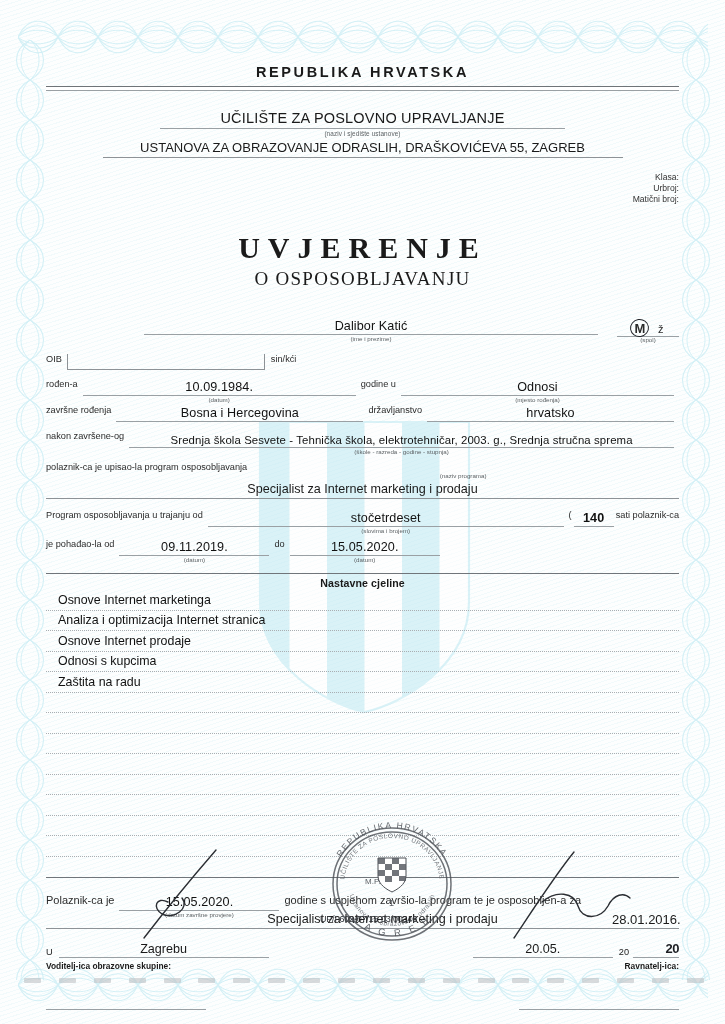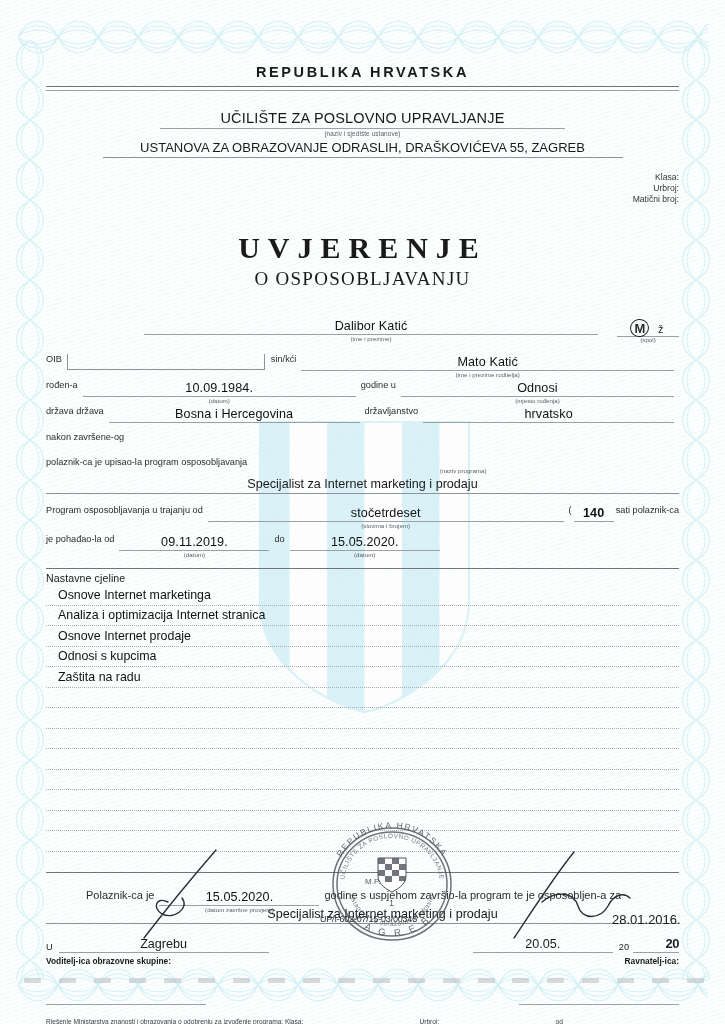--- a/index.html
+++ b/index.html
@@ -243,39 +243,40 @@
   }
 
   
   #subjects {
     margin-top: 17px;
     border-top: 1.3px solid #70757a;
     border-bottom: 1.3px solid #70757a;
     padding: 0;
   }
   #subj-head {
+    text-align: center;
     font-size: 10.6px;
-    font-weight: normal;
+    font-weight: bold;
     padding: 3px 0 1px;
     letter-spacing: .1px;
   }
   .subj-row {
     height: 20.5px;
     border-bottom: 1px dotted #a9aeb2;
     font-size: 12.4px;
     color: #111;
     padding-left: 12px;
     display: flex;
     align-items: center;
     box-sizing: border-box;
   }
   .subj-row:last-child { border-bottom: none; }
 
   
-  #finish-row { margin-top: 16px; margin-left: 40px; }
+  #finish-row { margin-top: 16px; }
   #finish-row .field { flex: none; width: 160px; }
   #finish-tail { white-space: nowrap; padding-bottom: 1px; }
   #qualification {
     margin-top: 1px;
     text-align: center;
     font-size: 12.6px;
     padding-left: 40px;
   }
   #qual-rule { margin-top: 2px; height: 1px; background: #8d9296; }
 
@@ -471,52 +472,52 @@
           <span id="sex-zh">ž</span>
         </span>
         <span id="sex-cap">(spol)</span>
       </span>
     </div>
 
     <div class="frow" id="oib-row">
       <span class="lbl">OIB</span>
       <span id="oib-box"></span>
       <span class="lbl">sin/kći</span>
-      <span class="field">
-        <span class="val">Mato Katić</span>
-        <span class="cap">(ime i prezime roditelja)</span>
-      </span>
     </div>
 
     <div class="frow">
       <span class="lbl">rođen-a</span>
       <span class="field">
         <span class="val">10.09.1984.</span>
         <span class="cap">(datum)</span>
       </span>
       <span class="lbl">godine u</span>
       <span class="field">
         <span class="val">Odnosi</span>
         <span class="cap">(mjesto rođenja)</span>
       </span>
     </div>
 
     <div class="frow">
-      <span class="lbl">država država</span>
+      <span class="lbl">završne rođenja</span>
       <span class="field">
         <span class="val">Bosna i Hercegovina</span>
       </span>
       <span class="lbl">državljanstvo</span>
       <span class="field">
         <span class="val">hrvatsko</span>
       </span>
     </div>
 
     <div class="frow">
       <span class="lbl">nakon završene-og</span>
+      <span class="field">
+        <span class="val" style="font-size:11.4px">Srednja škola Sesvete - Tehnička škola, elektrotehničar, 2003. g., Srednja stručna sprema</span>
+        <span class="cap">(škole - razreda - godine - stupnja)</span>
+      </span>
     </div>
 
     <div class="frow" style="margin-top:14px">
       <span class="lbl">polaznik-ca je upisao-la program osposobljavanja</span>
       <span class="field" style="border-bottom:none">
         <span class="cap" style="top:auto;bottom:-1px">(naziv programa)</span>
       </span>
     </div>
     <div id="qualification" style="margin-top:4px;padding-left:0">Specijalist za Internet marketing i prodaju</div>
     <div class="rule-single" style="margin-top:2px"></div>

